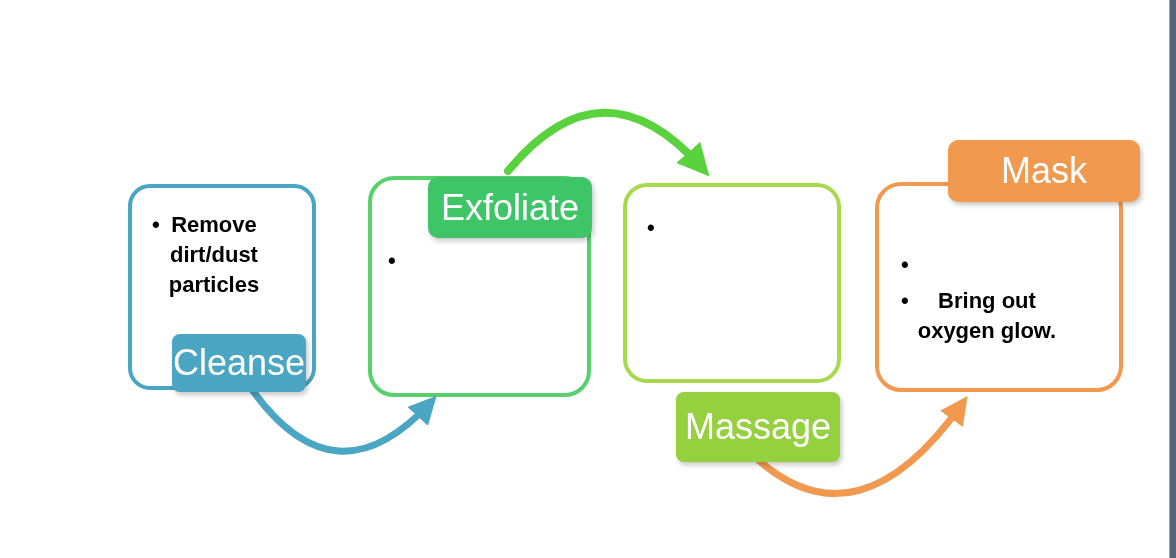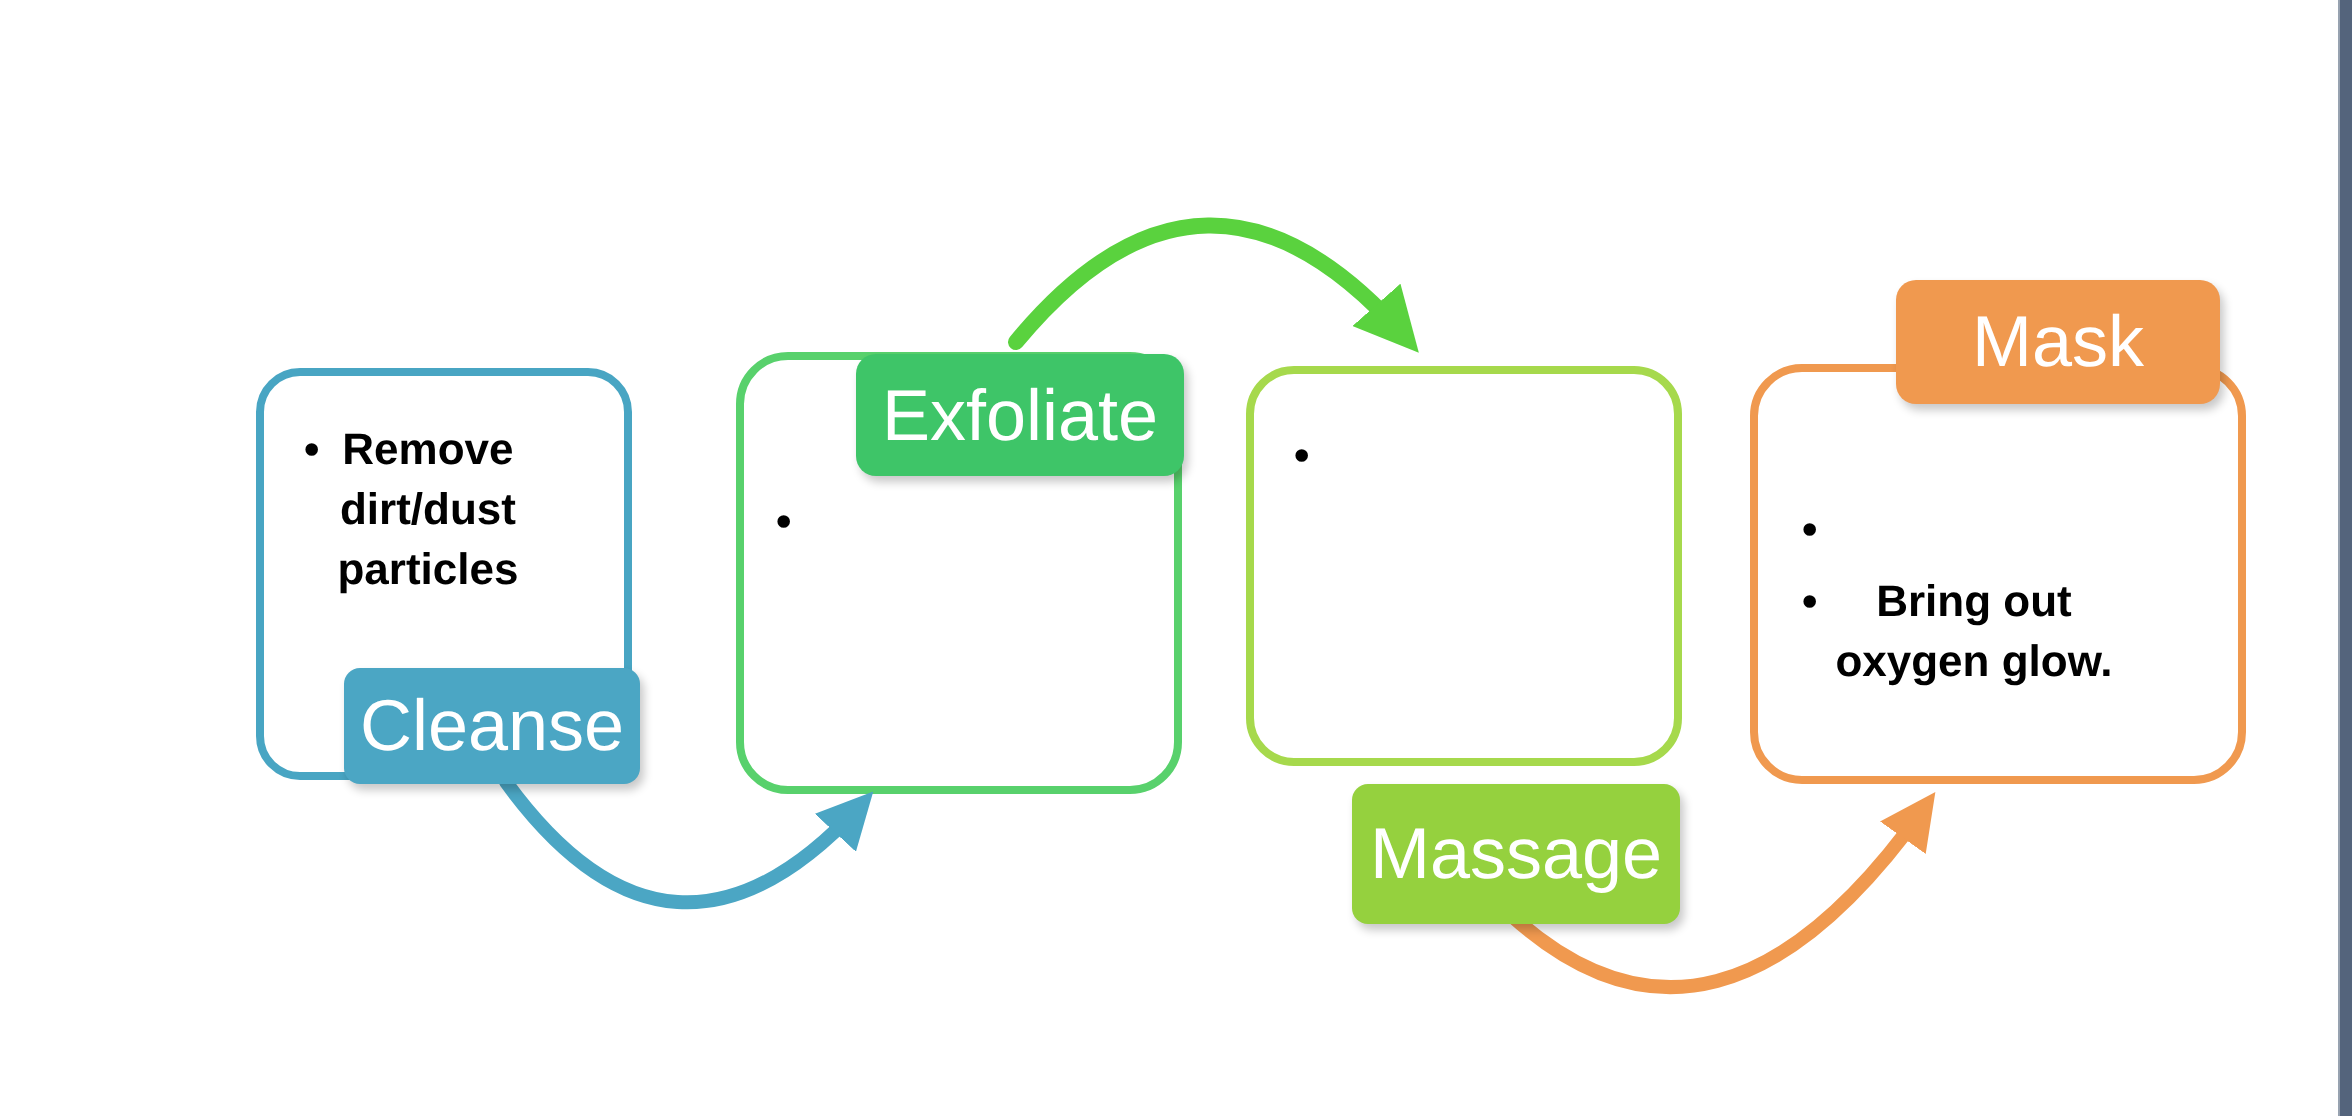--- a/index.html
+++ b/index.html
@@ -46,24 +46,24 @@
     position:absolute;
     display:flex;
     align-items:center;
     justify-content:center;
     color:#ffffff;
     font-size:36px;
     font-weight:400;
     z-index:3;
     box-shadow:2px 3px 5px rgba(0,0,0,0.22);
   }
-  #label1{left:172px;top:334px;width:148px;height:58px;border-radius:8px;}
+  #label1{left:172px;top:334px;width:134px;height:58px;border-radius:8px;}
   #label2{left:428px;top:177px;width:164px;height:61px;border-radius:10px;text-align:right;}
   #label3{left:676px;top:392px;width:164px;height:70px;border-radius:8px;}
-  #label4{left:948px;top:140px;width:162px;height:62px;border-radius:10px;}
+  #label4{left:948px;top:140px;width:192px;height:62px;border-radius:10px;}
 
   
   #arrows{
     position:absolute;left:0;top:0;
     width:1176px;height:558px;
     z-index:2;
     pointer-events:none;
   }
 
   

